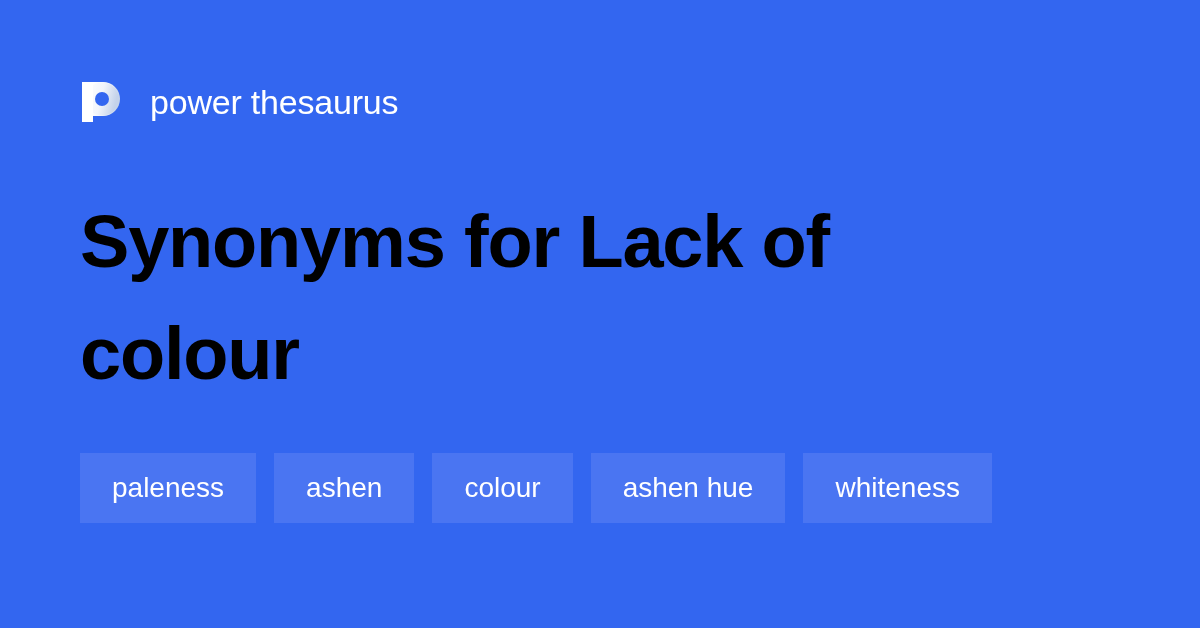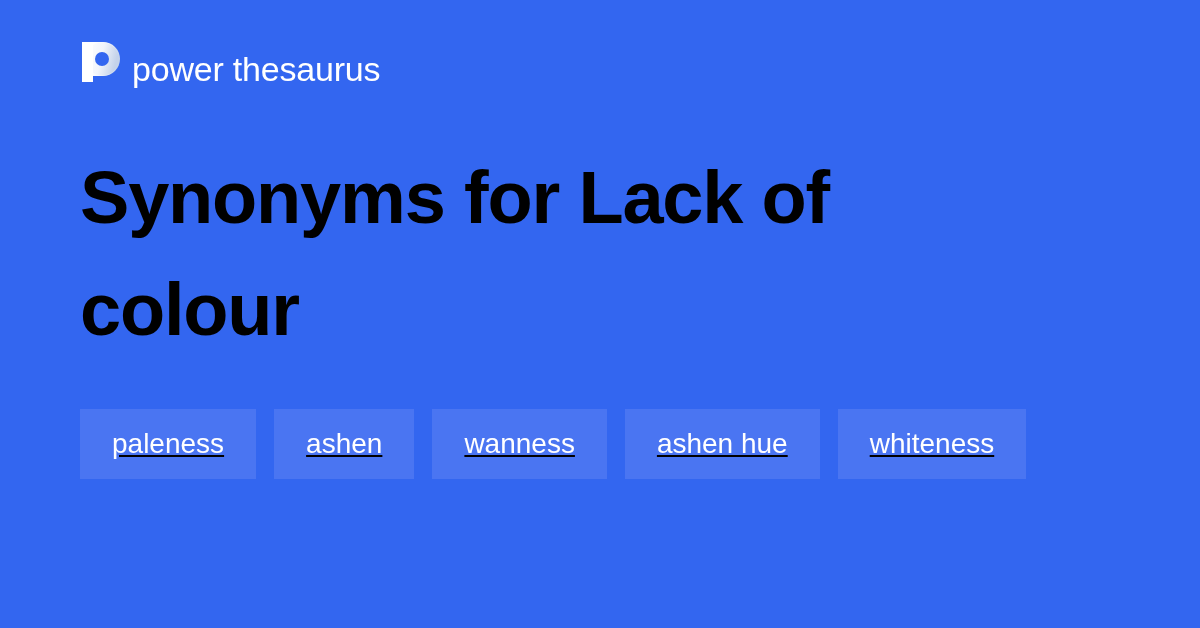--- a/index.html
+++ b/index.html
@@ -19,24 +19,25 @@
     width: 1200px;
     height: 628px;
     background: #3366f0;
     box-sizing: border-box;
     padding: 0 80px;
   }
 
   
   .brand {
     display: flex;
-    align-items: flex-end;
-    gap: 4px;
+    align-items: center;
+    gap: 22px;
     padding-top: 30px;
     height: 56px;
+    margin-top: 44px;
   }
 
   .brand-logo {
     width: 48px;
     height: 48px;
     flex: 0 0 48px;
     display: block;
   }
 
   .brand-name {
@@ -60,21 +61,20 @@
     max-width: 900px;
   }
 
   
   .chips {
     display: flex;
     flex-wrap: wrap;
     gap: 22px 18px;
     padding-top: 42px;
     max-width: 1000px;
-    text-decoration: underline;
   }
 
   .chip {
     background: #4a75f2;
     color: #ffffff;
     font-size: 28px;
     font-weight: 400;
     line-height: 1;
     height: 70px;
     display: flex;
@@ -107,18 +107,18 @@
       <rect x="2" y="4" width="11" height="40" fill="#ffffff"></rect>
     </svg>
     <span class="brand-name">power thesaurus</span>
   </div>
 
   <h1 class="headline">Synonyms for Lack of colour</h1>
 
   <div class="chips">
     <div class="chip">paleness</div>
     <div class="chip">ashen</div>
-    <div class="chip">wanness</div>
+    <div class="chip">colour</div>
     <div class="chip">ashen hue</div>
     <div class="chip">whiteness</div>
   </div>
 
 </div>
 
 </body></html>

